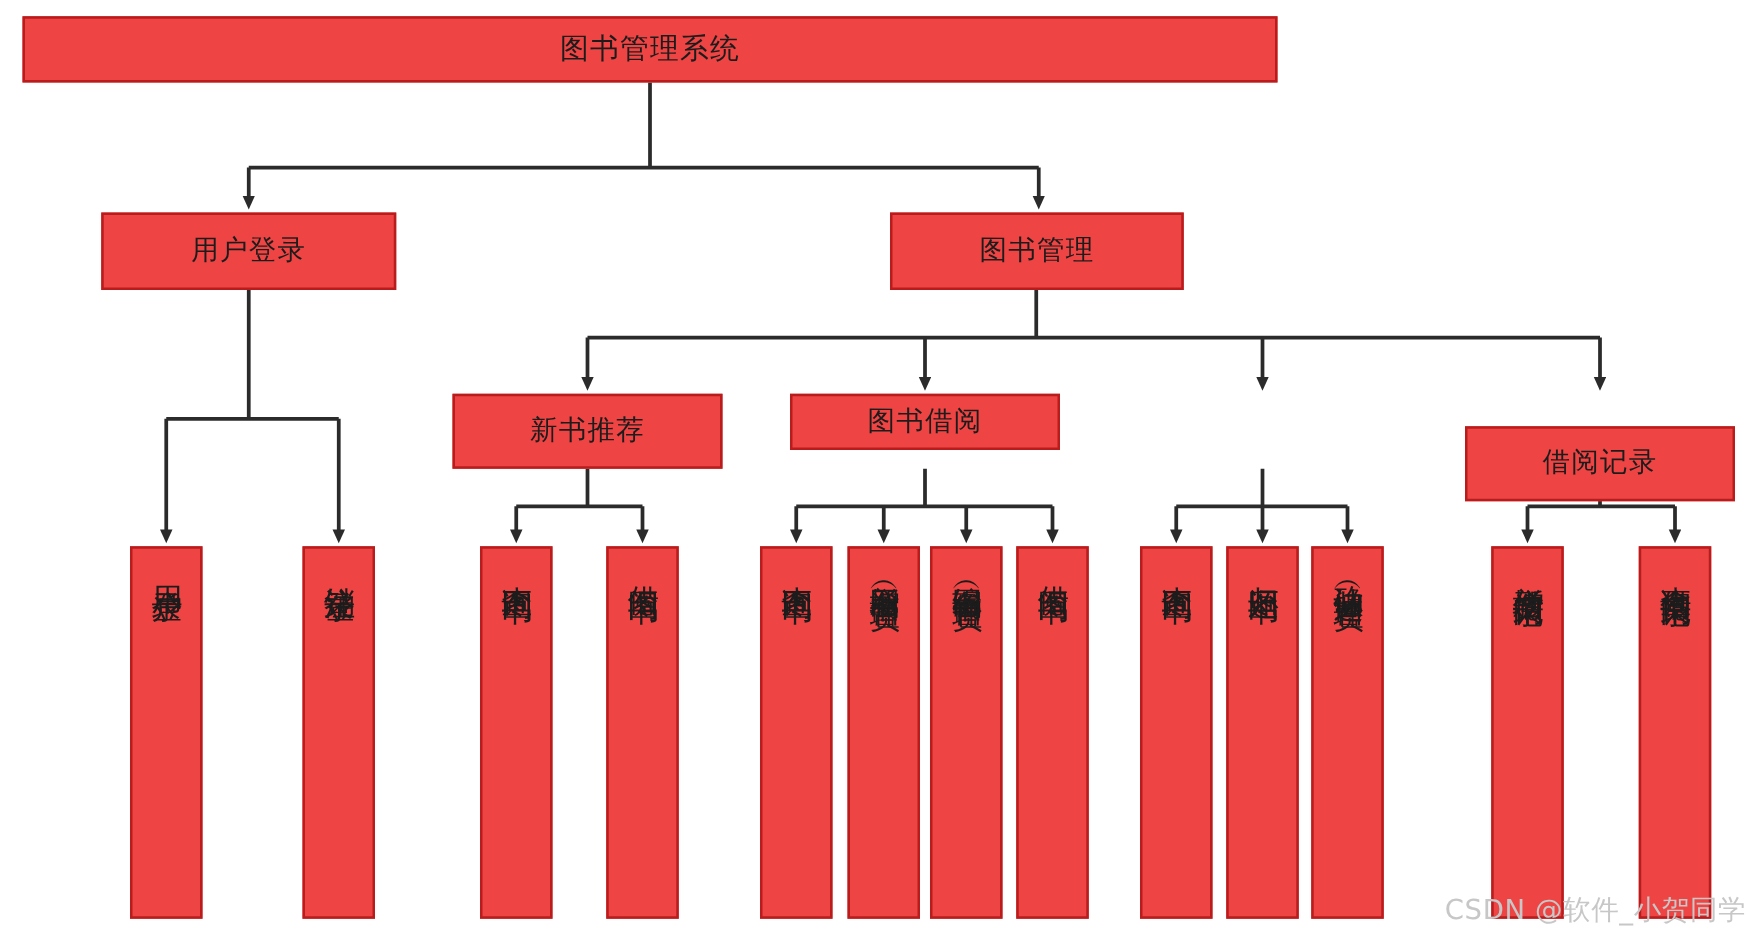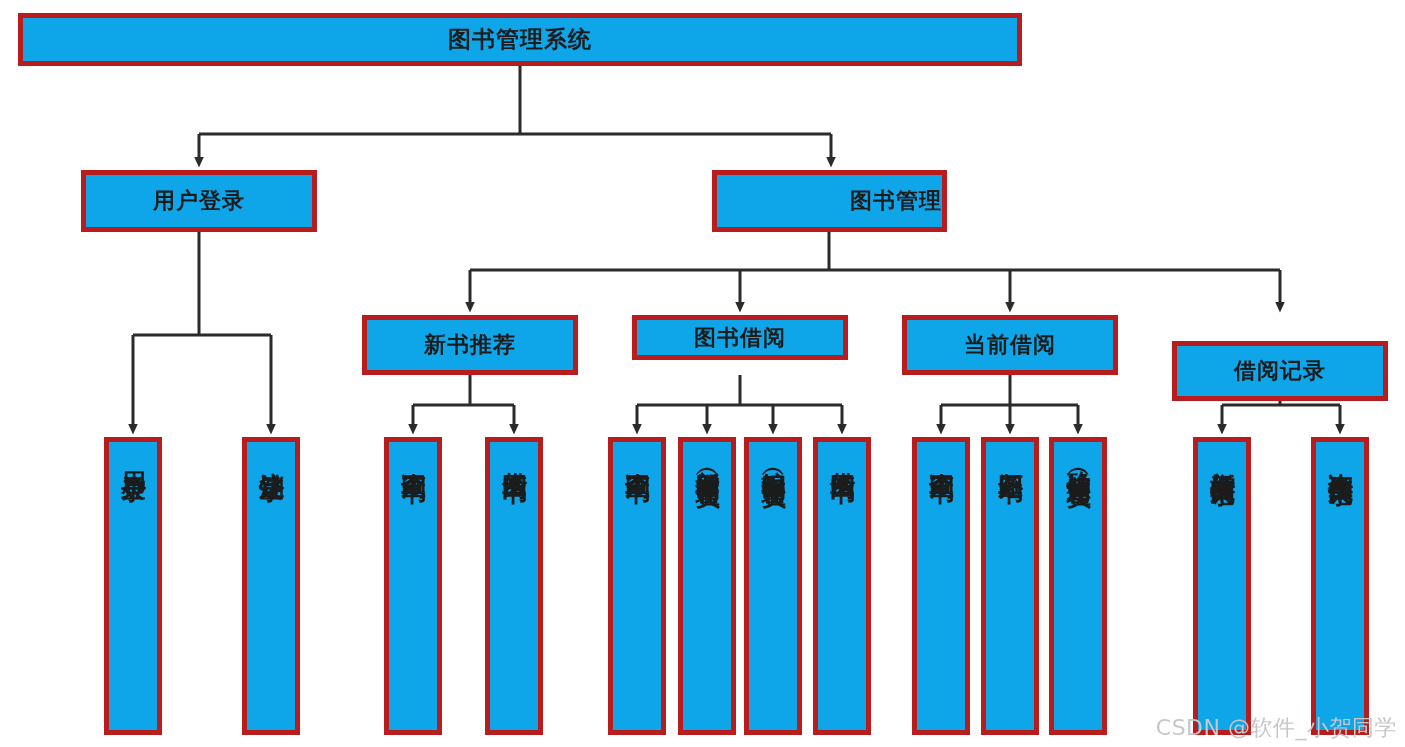--- a/index.html
+++ b/index.html
@@ -8,27 +8,26 @@
     font-family:"DejaVu Sans","Liberation Sans",sans-serif;
     overflow:hidden;
   }
   #canvas{position:relative;width:1405px;height:747px;background:#fff;}
 
   svg.wires{position:absolute;left:0;top:0;width:1405px;height:747px;pointer-events:none;}
 
   .node{
     position:absolute;
     box-sizing:border-box;
-    background:#0ea5e9;
-    border:5px solid #b91c1c;
+    background:#ef4444;
+    border:2px solid #b91c1c;
     display:flex;
     align-items:center;
     justify-content:center;
     color:#1c1c1c;
-    font-weight:bold;
   }
   .node .lbl{
     display:block;
     text-align:center;
     line-height:1.18;
     white-space:nowrap;
   }
 
   
   .node.h .lbl{font-size:22px;letter-spacing:1px;}
@@ -115,32 +114,29 @@
     </g>
   </svg>
 
   <div class="node h root" style="left:18px;top:13px;width:1004px;height:53px;">
     <span class="lbl">图书管理系统</span>
   </div>
 
   <div class="node h" style="left:81px;top:170px;width:236px;height:62px;">
     <span class="lbl">用户登录</span>
   </div>
-  <div class="node h" style="left:712px;top:170px;width:235px;height:62px;justify-content:flex-end;">
+  <div class="node h" style="left:712px;top:170px;width:235px;height:62px;">
     <span class="lbl">图书管理</span>
   </div>
 
   <div class="node h" style="left:362px;top:315px;width:216px;height:60px;">
     <span class="lbl">新书推荐</span>
   </div>
   <div class="node h" style="left:632px;top:315px;width:216px;height:45px;">
     <span class="lbl">图书借阅</span>
-  </div>
-  <div class="node h" style="left:902px;top:315px;width:216px;height:60px;">
-    <span class="lbl">当前借阅</span>
   </div>
   <div class="node h" style="left:1172px;top:315px;width:216px;height:60px;margin-top:26px;">
     <span class="lbl">借阅记录</span>
   </div>
 
   <div class="node v" style="left:104px;top:437px;width:58px;height:298px;">
     <span class="lbl">用户登录</span>
   </div>
   <div class="node v" style="left:242px;top:437px;width:58px;height:298px;">
     <span class="lbl">注销登录</span>

